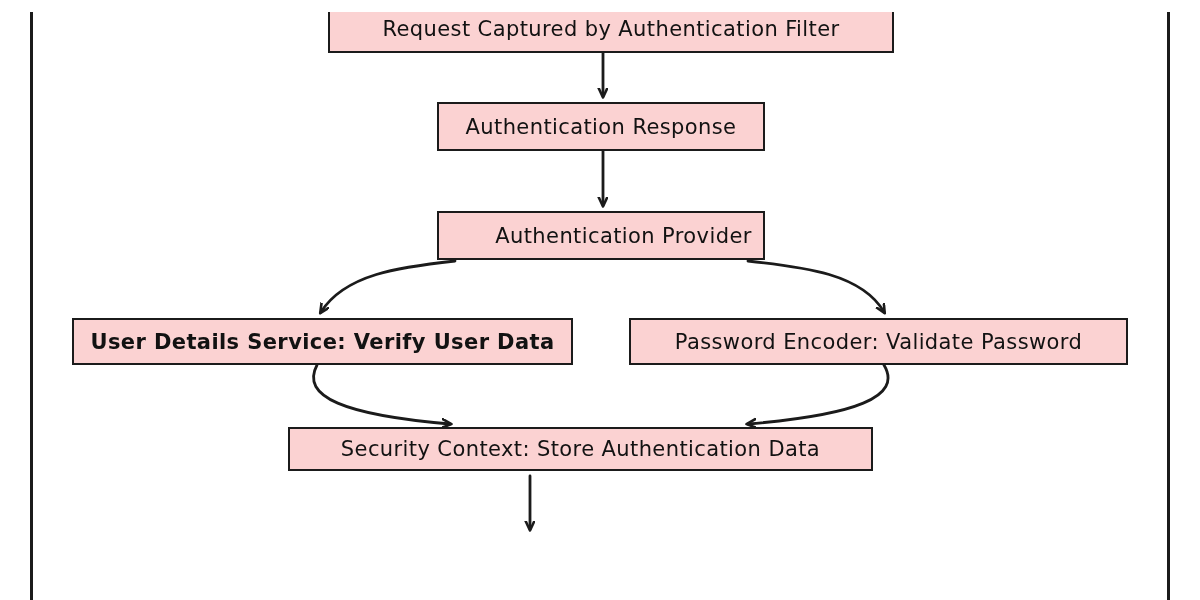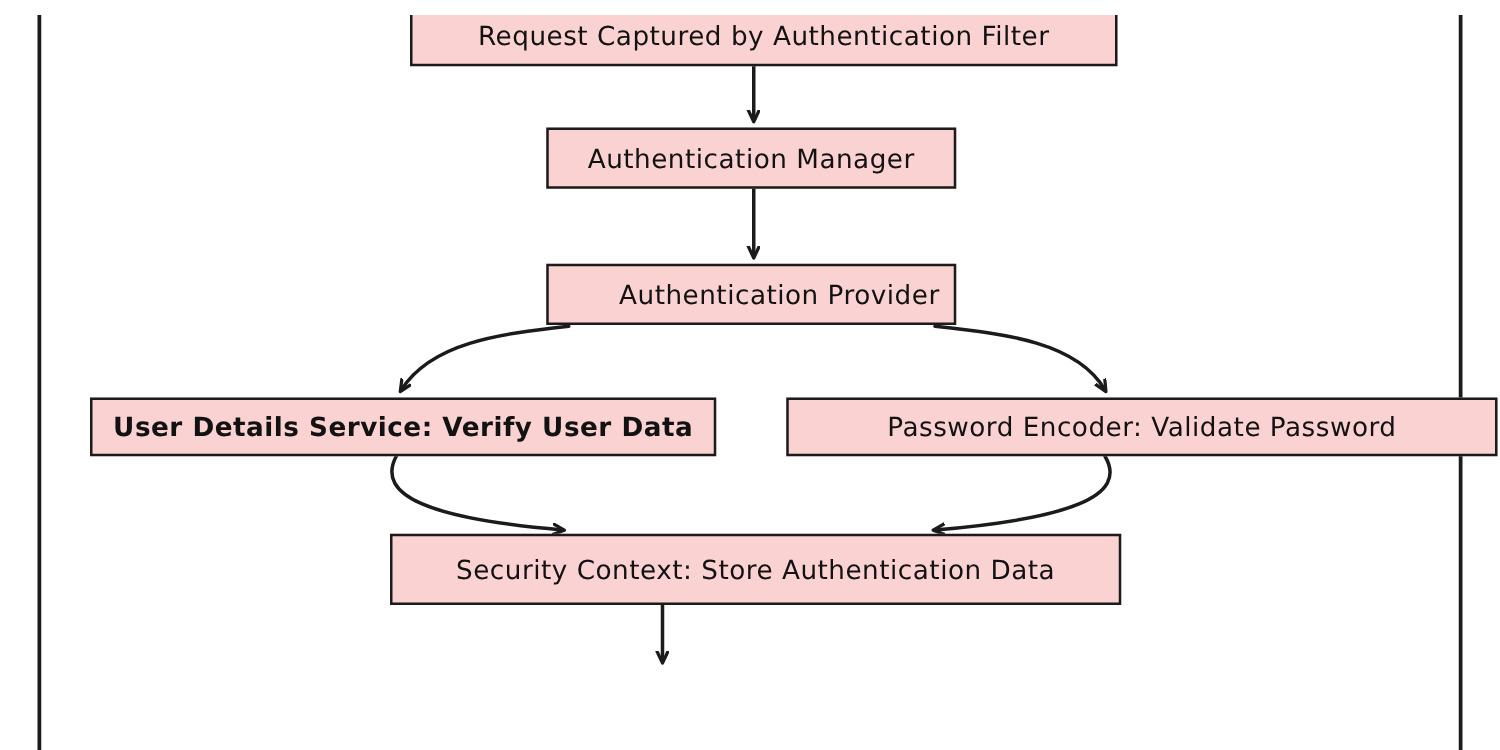--- a/index.html
+++ b/index.html
@@ -74,22 +74,22 @@
     right: -3px;
     bottom: -5px;
     height: 2px;
     background: transparent;
   }
 
   .n-request   { left: 328px; top: -8px;  width: 566px; height: 49px; }
   .n-manager   { left: 437px; top: 90px;  width: 328px; height: 49px; }
   .n-provider  { left: 437px; top: 199px; width: 328px; height: 49px; padding-left: 45px; }
   .n-userdet   { left: 72px;  top: 306px; width: 501px; height: 47px; font-weight: bold; }
-  .n-pwdenc    { left: 629px; top: 306px; width: 569px; height: 47px; }
-  .n-seccontext{ left: 312px; top: 415px; width: 585px; height: 57px; align-items: center; }
+  .n-pwdenc    { left: 629px; top: 306px; width: 499px; height: 47px; }
+  .n-seccontext{ left: 288px; top: 415px; width: 585px; height: 44px; align-items: center; }
   .n-response  { left: 249px; top: 523px; width: 481px; height: 49px; }
 </style>
 </head>
 <body>
 
 <div id="canvas">
 
   <div class="frame-left"></div>
   <div class="frame-right"></div>
   <div class="frame-bottom"></div>
@@ -117,21 +117,21 @@
 
       <path d="M 530,464 L 530,517" marker-end="url(#arrowhead)"></path>
     </g>
   </svg>
 
   <div class="node n-request">
     <span>Request Captured by Authentication Filter</span>
   </div>
 
   <div class="node n-manager">
-    <span>Authentication Manager</span>
+    <span>Authentication Response</span>
   </div>
 
   <div class="node n-provider">
     <span>Authentication Provider</span>
   </div>
 
   <div class="node n-userdet">
     <span>User Details Service: Verify User Data</span>
   </div>
 

